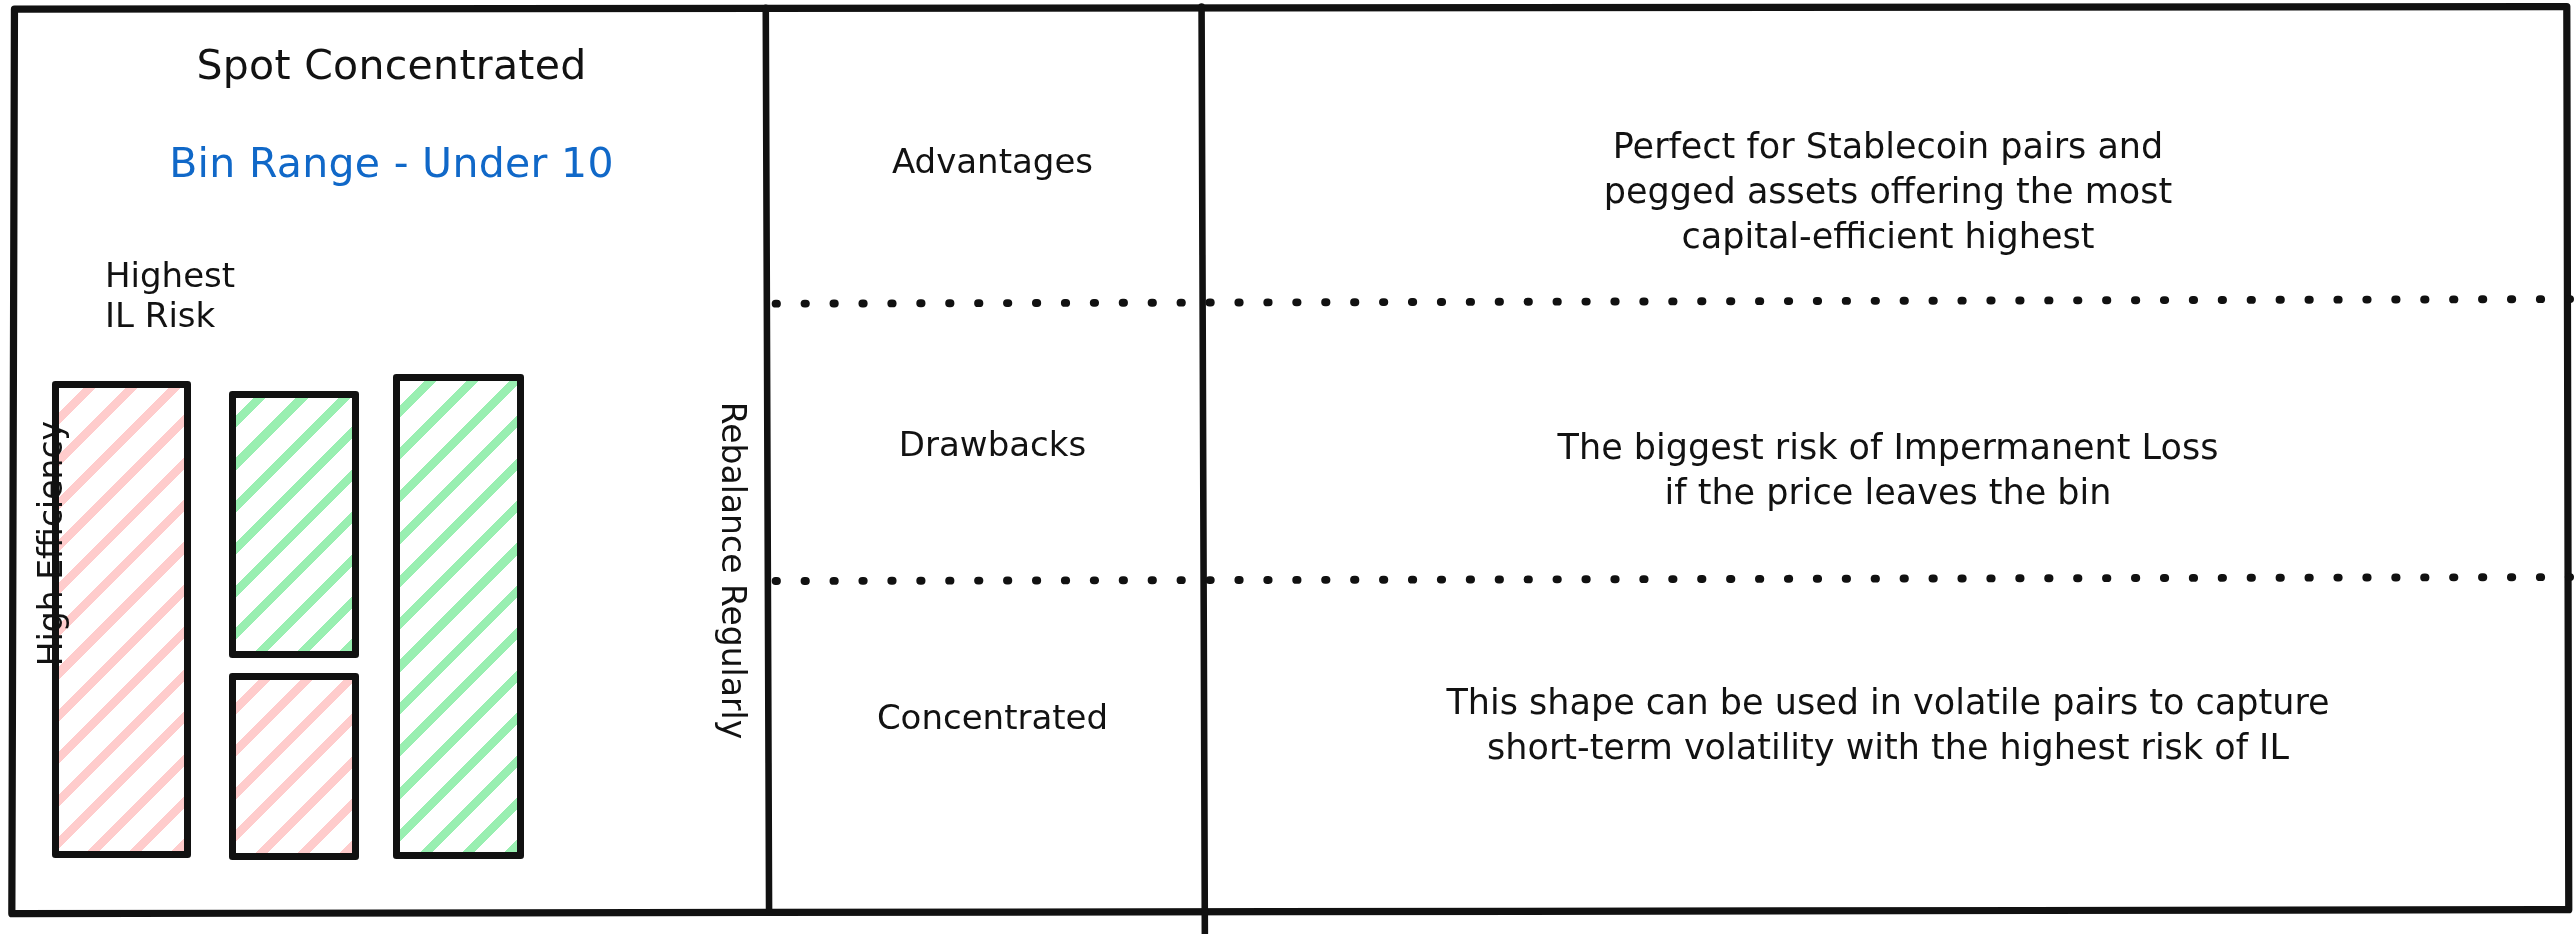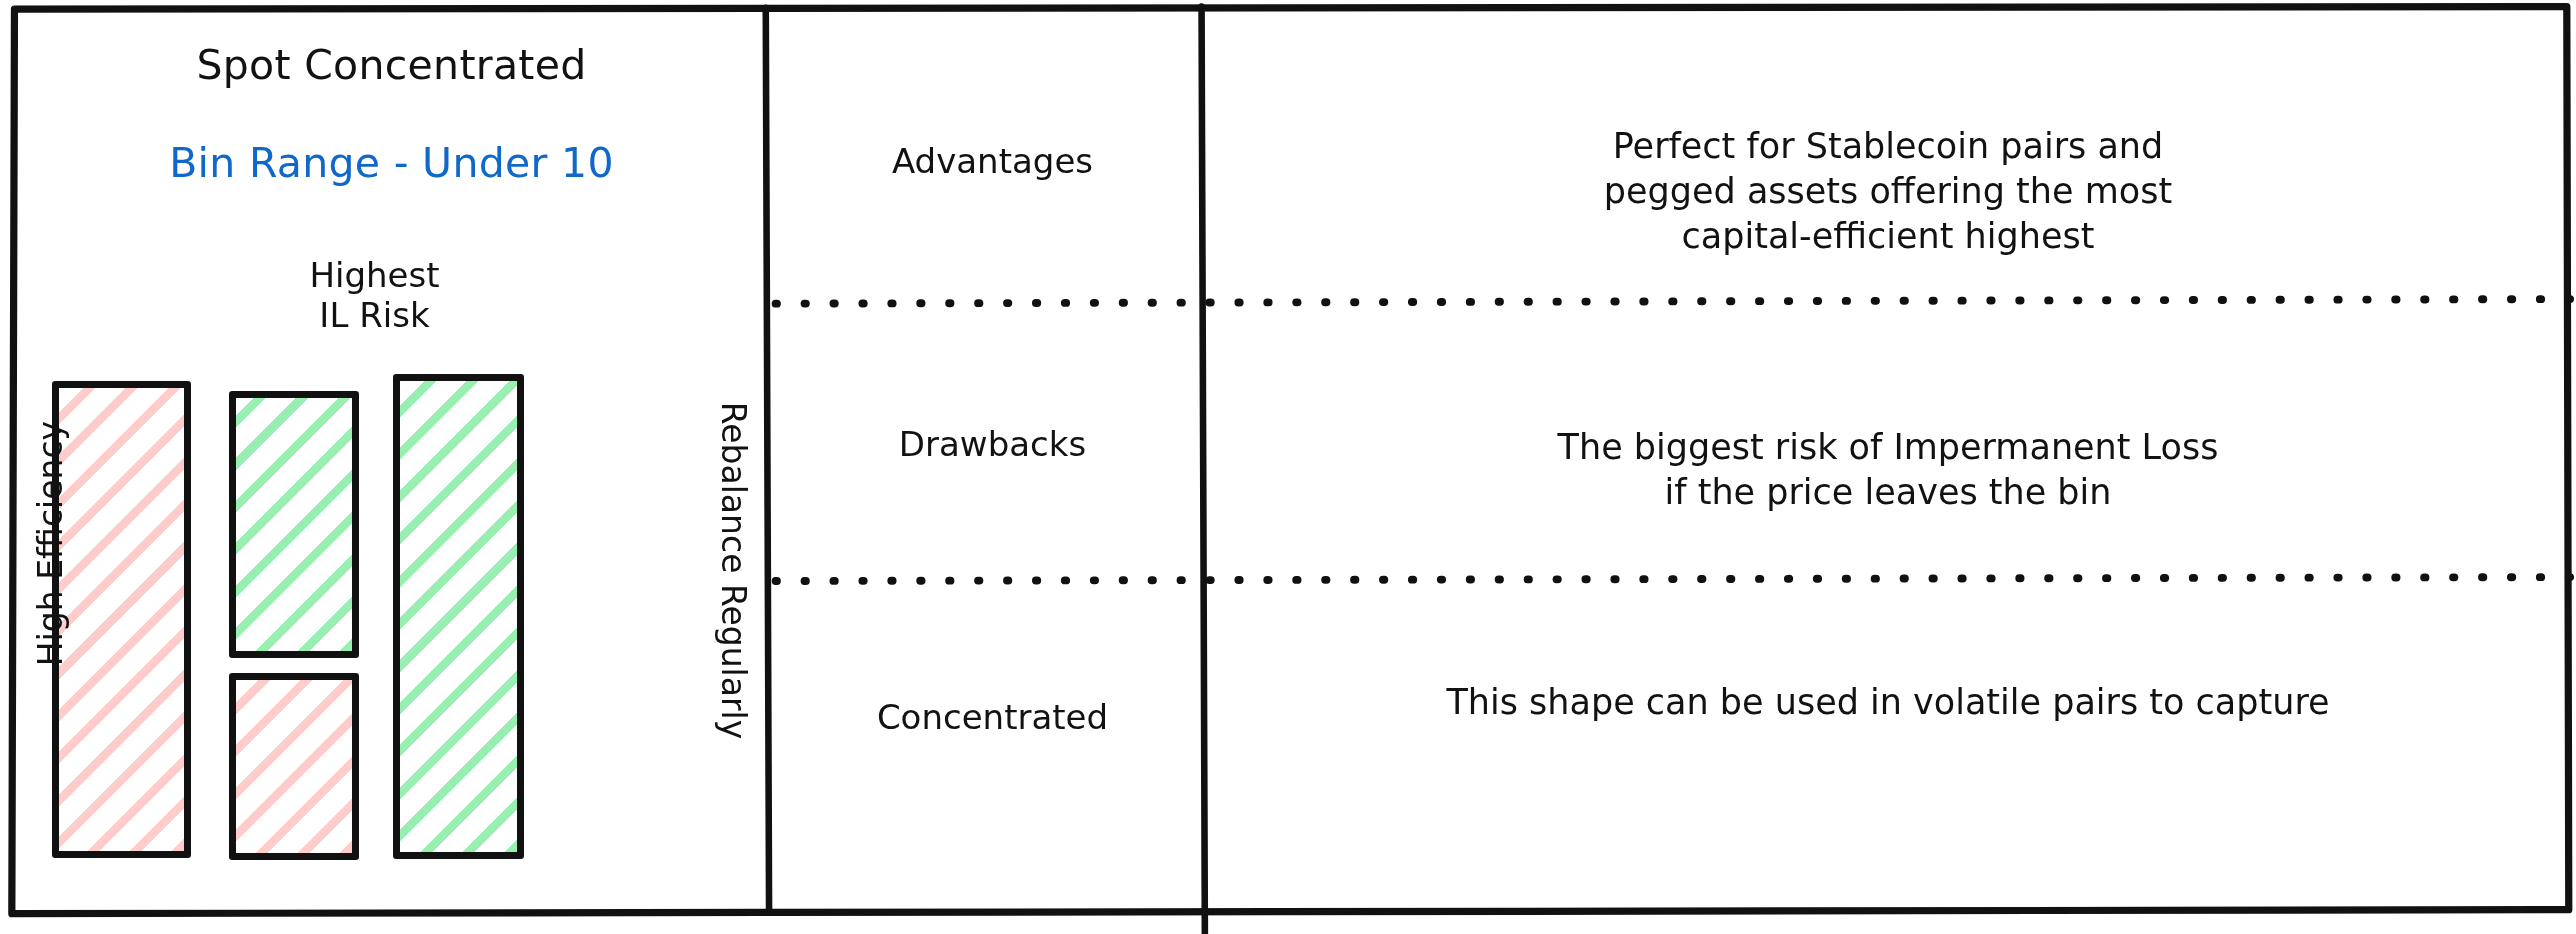--- a/index.html
+++ b/index.html
@@ -29,21 +29,20 @@
   }
   .title-sub{
     position:absolute;left:0;top:105px;width:743px;
     text-align:center;
     font-size:41px;color:#1068c8;
     letter-spacing:0.3px;
     margin-top:29px;
   }
   .risk-note{
     position:absolute;left:85px;top:250px;width:539px;
-    text-align:center;
     font-size:34px;line-height:1.18;color:#121212;
   }
 
   
   #bars{position:absolute;left:0;top:0;width:743px;height:914px;}
   .bar{
     position:absolute;
     border:7.2px solid #111111;
     border-radius:3.3px;
     box-sizing:border-box;
@@ -153,16 +152,17 @@
     <span>capital-efficient highest</span>
   </div>
 
   <div class="row-text" style="top:425px;">
     <span>The biggest risk of Impermanent Loss</span>
     <span>if the price leaves the bin</span>
   </div>
 
   <div class="row-text" style="top:680px;">
     <span>This shape can be used in volatile pairs to capture</span>
+    <span>short-term volatility with the highest risk of IL</span>
   </div>
 
 </div>
 
 
 </body></html>

